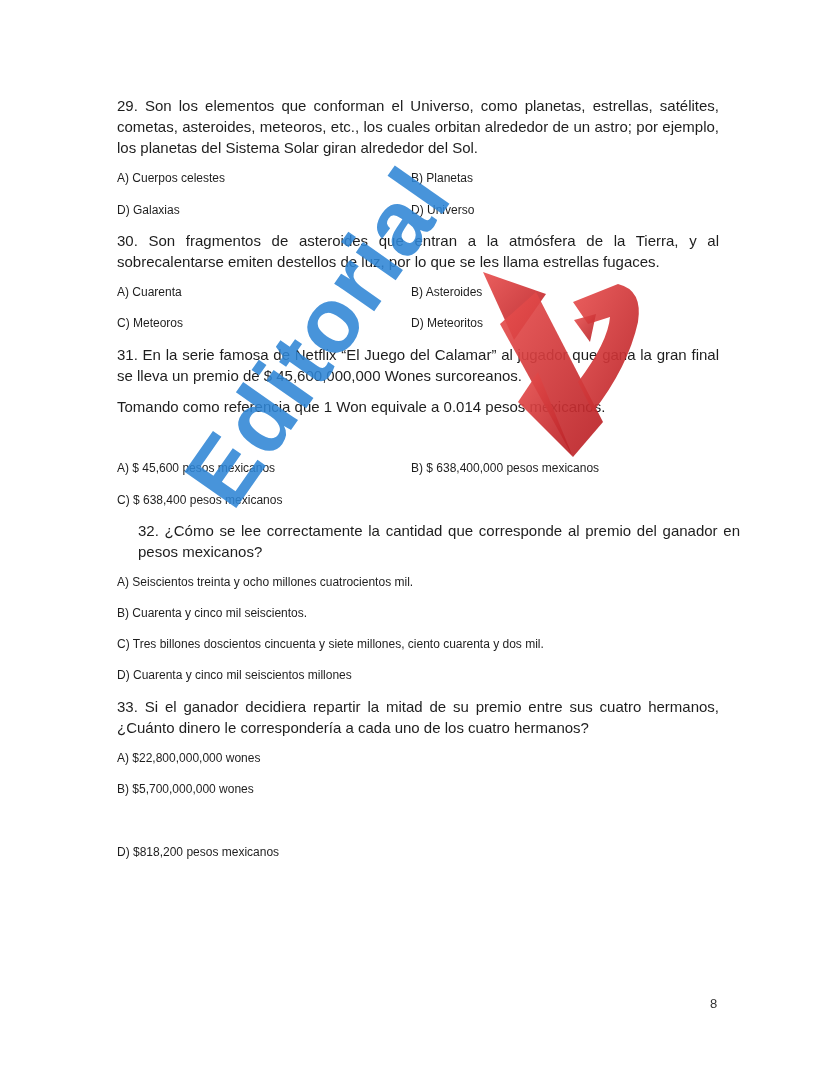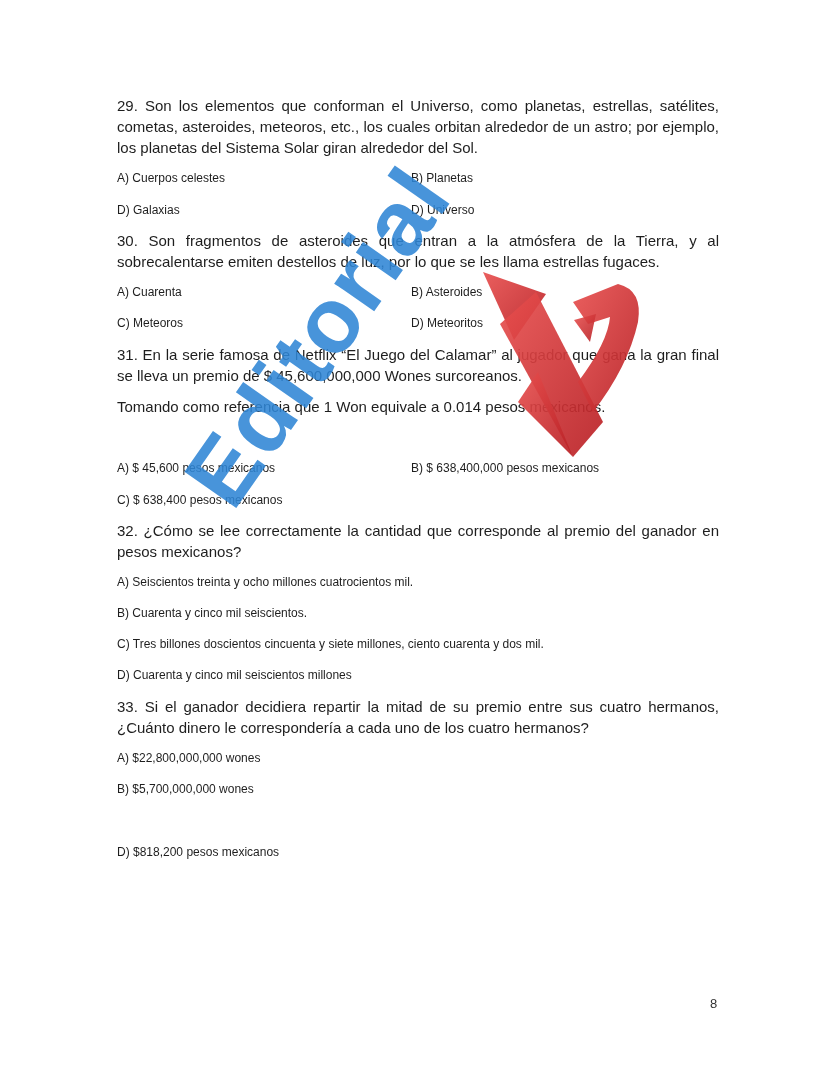--- a/index.html
+++ b/index.html
@@ -33,21 +33,21 @@
   <div class="opt col2" style="top:282px;">B) Asteroides</div>
   <div class="opt col1" style="top:313px;">C) Meteoros</div>
   <div class="opt col2" style="top:313px;">D) Meteoritos</div>
 
   <div class="block justify" style="top:344px;">31. En la serie famosa de Netflix “El Juego del Calamar” al jugador que gana la gran final se lleva un premio de $ 45,600,000,000 Wones surcoreanos.</div>
   <div class="block" style="top:396px;">Tomando como referencia que 1 Won equivale a 0.014 pesos mexicanos.</div>
   <div class="opt col1" style="top:458px;">A) $ 45,600 pesos mexicanos</div>
   <div class="opt col2" style="top:458px;">B) $ 638,400,000 pesos mexicanos</div>
   <div class="opt col1" style="top:490px;">C) $ 638,400 pesos mexicanos</div>
 
-  <div class="block justify" style="top:520px;">32. ¿Cómo se lee correctamente la cantidad que corresponde al premio del ganador en pesos mexicanos?</div>
+  <div class="block justify" style="top:520px;margin-left:21px;">32. ¿Cómo se lee correctamente la cantidad que corresponde al premio del ganador en pesos mexicanos?</div>
   <div class="opt col1" style="top:572px;">A) Seiscientos treinta y ocho millones cuatrocientos mil.</div>
   <div class="opt col1" style="top:603px;">B) Cuarenta y cinco mil seiscientos.</div>
   <div class="opt col1" style="top:665px;">D) Cuarenta y cinco mil seiscientos millones</div>
   <div class="opt col1" style="top:634px;">C) Tres billones doscientos cincuenta y siete millones, ciento cuarenta y dos mil.</div>
 
   <div class="block justify" style="top:696px;">33. Si el ganador decidiera repartir la mitad de su premio entre sus cuatro hermanos, ¿Cuánto dinero le correspondería a cada uno de los cuatro hermanos?</div>
   <div class="opt col1" style="top:748px;">A) $22,800,000,000 wones</div>
   <div class="opt col1" style="top:779px;">B) $5,700,000,000 wones</div>
   <div class="opt col1" style="top:842px;">D) $818,200 pesos mexicanos</div>
 

